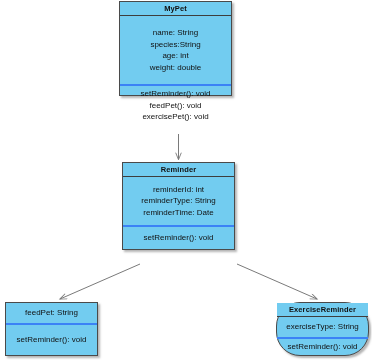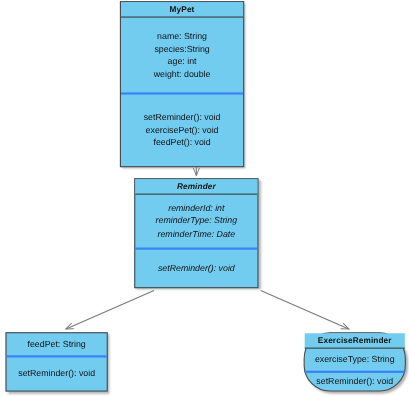--- a/index.html
+++ b/index.html
@@ -63,25 +63,25 @@
   }
   .uml-section + .uml-section {
     border-top: 2px solid #3b82f6;
   }
   .uml-line {
     line-height: 11.5px;
     white-space: nowrap;
   }
 
   
-  #class-mypet            { left: 109px; top: 1px;   width: 113px; height: 151px; }
+  #class-mypet            { left: 119px; top: 1px;   width: 113px; height: 95px; }
   #class-mypet .sec-attrs   { flex: 0 0 68px; }
   #class-mypet .sec-ops     { flex: 1 1 auto; }
 
-  #class-reminder         { left: 122px; top: 162px; width: 113px; height: 100px; font-style: italic; }
+  #class-reminder         { left: 122px; top: 162px; width: 113px; height: 88px; }
   #class-reminder .sec-attrs { flex: 0 0 48px; }
   #class-reminder .sec-ops   { flex: 1 1 auto; }
 
   #class-mealreminder     { left: 5px;   top: 302px; width: 93px;  height: 54px; }
   #class-mealreminder .sec-attrs { flex: 0 0 20px; }
   #class-mealreminder .sec-ops   { flex: 1 1 auto; }
 
   #class-exercisereminder { left: 276px; top: 302px; width: 93px;  height: 54px; border-radius: 24px; }
   #class-exercisereminder .sec-attrs { flex: 0 0 20px; }
   #class-exercisereminder .sec-ops   { flex: 1 1 auto; }
@@ -114,22 +114,22 @@
   <div class="uml-class" id="class-mypet">
     <div class="uml-header">MyPet</div>
     <div class="uml-section sec-attrs">
       <div class="uml-line">name: String</div>
       <div class="uml-line">species:String</div>
       <div class="uml-line">age: int</div>
       <div class="uml-line">weight: double</div>
     </div>
     <div class="uml-section sec-ops">
       <div class="uml-line">setReminder(): void</div>
+      <div class="uml-line">feedPet(): void</div>
       <div class="uml-line">exercisePet(): void</div>
-      <div class="uml-line">feedPet(): void</div>
     </div>
   </div>
 
   <div class="uml-class" id="class-reminder">
     <div class="uml-header">Reminder</div>
     <div class="uml-section sec-attrs">
       <div class="uml-line">reminderId: int</div>
       <div class="uml-line">reminderType: String</div>
       <div class="uml-line">reminderTime: Date</div>
     </div>

